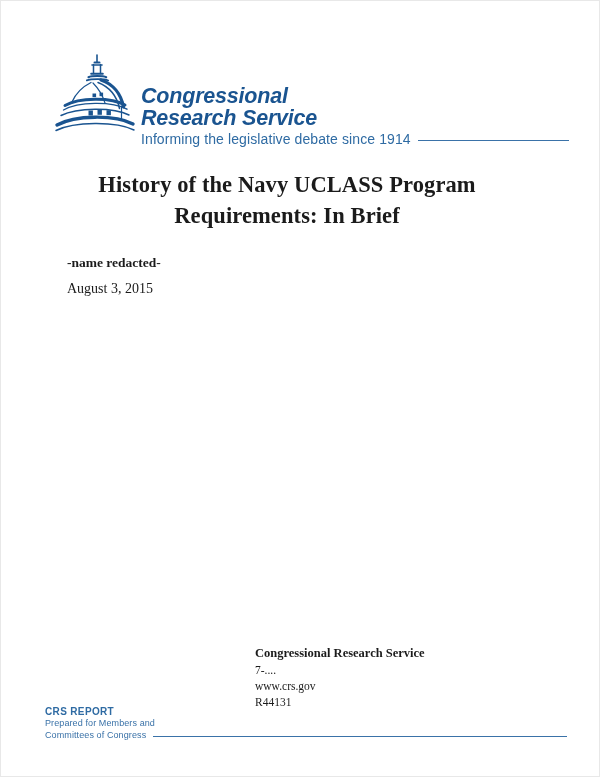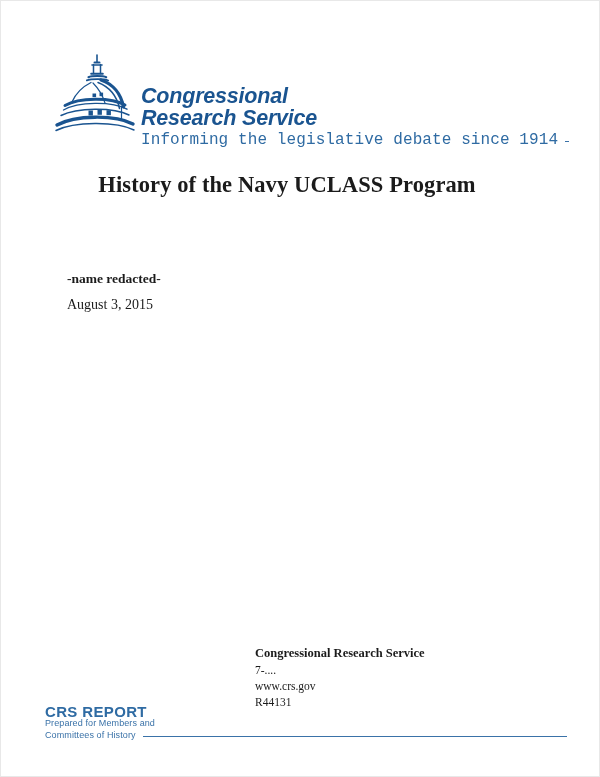--- a/index.html
+++ b/index.html
@@ -59,22 +59,22 @@
 
   .tagline-row {
     position: absolute;
     left: 88px;
     top: 78px;
     width: 428px;
     display: flex;
     align-items: center;
   }
   .tagline-text {
-    font-family: Liberation Mono, monospace;
-    font-size: 16px;
+    font-family: Liberation Sans, sans-serif;
+    font-size: 14px;
     color: #2f6ba3;
     white-space: nowrap;
     letter-spacing: 0.1px;
   }
   .tagline-rule {
     flex: 1;
     height: 1px;
     background: #3a72a8;
     margin-left: 7px;
     margin-top: 3px;
@@ -104,21 +104,20 @@
     left: 66px;
     top: 253px;
     width: 440px;
   }
   .author-name {
     font-family: "Liberation Serif", serif;
     font-weight: bold;
     font-size: 13.5px;
     line-height: 18px;
     color: #1b1b1b;
-    margin-top: 16px;
   }
   .author-role {
     font-family: "Liberation Serif", serif;
     font-size: 14px;
     line-height: 19px;
     color: #1b1b1b;
   }
   .doc-date {
     font-family: "Liberation Serif", serif;
     font-size: 14px;
@@ -152,21 +151,21 @@
   
   .report-stamp {
     position: absolute;
     left: 44px;
     bottom: 35px;
     width: 522px;
   }
   .rs-head {
     font-family: "Liberation Sans", sans-serif;
     font-weight: bold;
-    font-size: 15px;
+    font-size: 10px;
     letter-spacing: 0.35px;
     color: #2f6ba3;
     line-height: 12px;
   }
   .rs-sub {
     font-family: "Liberation Sans", sans-serif;
     font-size: 9px;
     color: #3a72a8;
     line-height: 11.5px;
     letter-spacing: 0.1px;
@@ -238,36 +237,37 @@
     </div>
 
     <div class="tagline-row">
       <span class="tagline-text">Informing the legislative debate since 1914</span>
       <span class="tagline-rule"></span>
     </div>
   </div>
 
   <div class="title-block">
     <div class="doc-title">History of the Navy UCLASS Program</div>
+    <div class="doc-title">Requirements: In Brief</div>
   </div>
 
   <div class="author-block">
     <div class="author-name">-name redacted-</div>
     <div class="doc-date">August 3, 2015</div>
   </div>
 
   <div class="footer-ident">
     <div class="fi-org">Congressional Research Service</div>
     <div class="fi-line">7-....</div>
     <div class="fi-line">www.crs.gov</div>
     <div class="fi-line">R44131</div>
   </div>
 
   <div class="report-stamp">
     <div class="rs-head">CRS REPORT</div>
     <div class="rs-sub">Prepared for Members and</div>
     <div class="rs-lastrow">
-      <span class="rs-sub">Committees of History</span>
+      <span class="rs-sub">Committees of Congress</span>
       <span class="rs-rule"></span>
     </div>
   </div>
 
 </div>
 
 </body></html>

